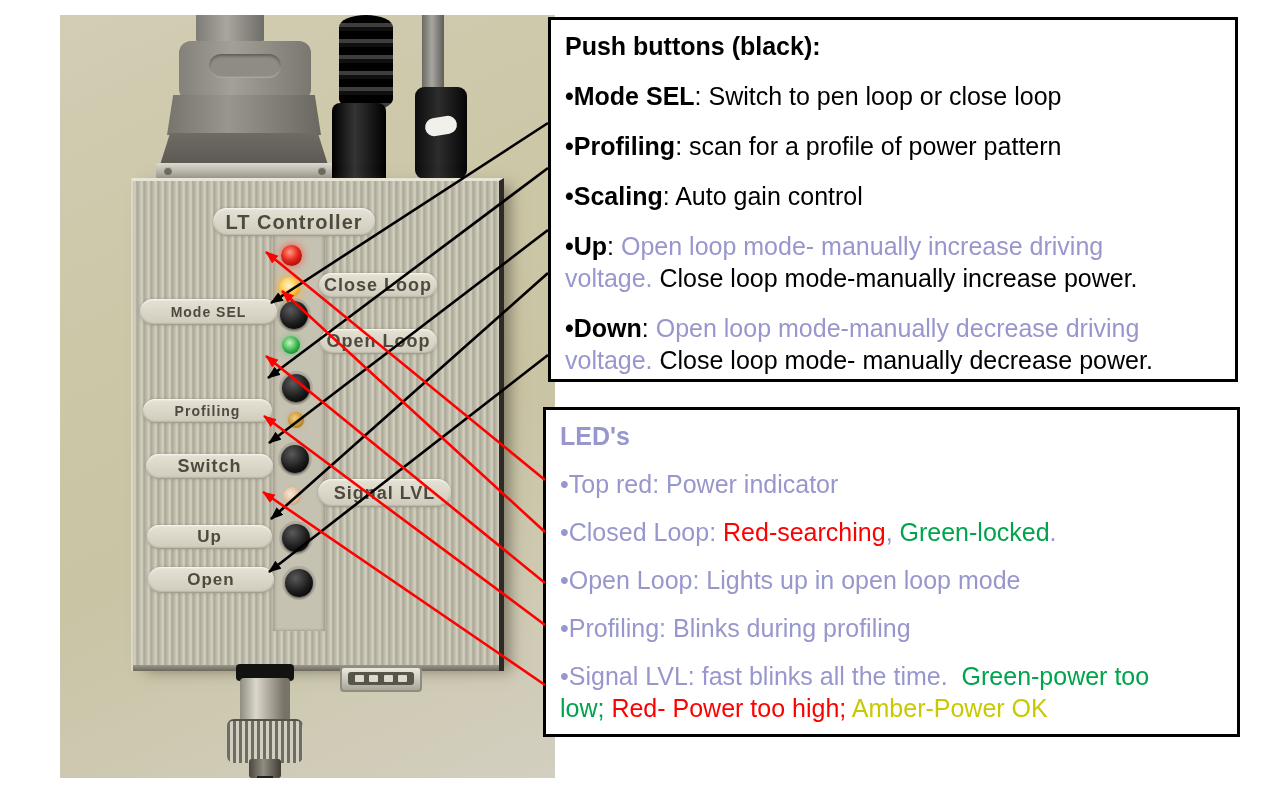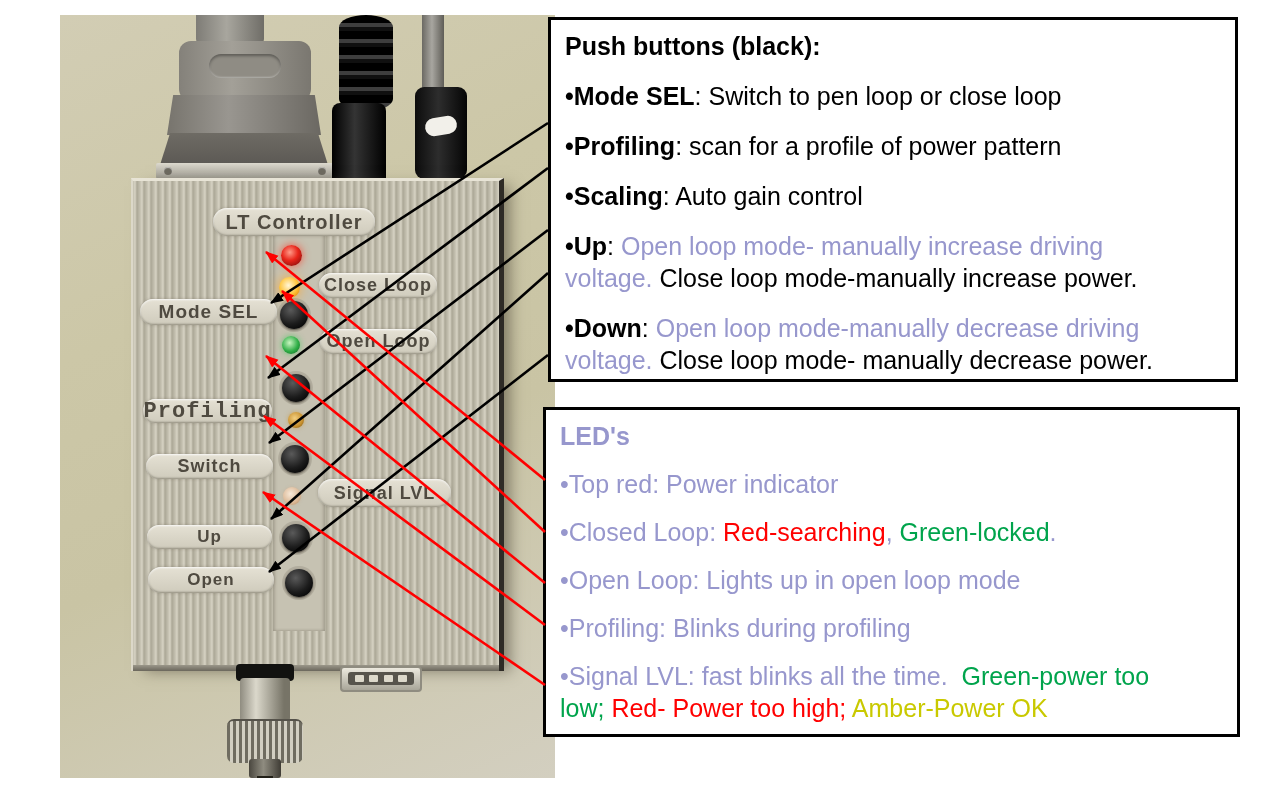--- a/index.html
+++ b/index.html
@@ -124,27 +124,27 @@
     <div class="device">
       <div class="smooth-col"></div>
     </div>
 
     <div class="plate" style="left:153px;top:193px;width:162px;height:28px;font-size:20px;">
         <span>LT Controller</span>
       </div>
     <div class="plate" style="left:259px;top:258px;width:118px;height:25px;font-size:18px;">
         <span>Close Loop</span>
       </div>
-    <div class="plate" style="left:80px;top:284px;width:137px;height:26px;font-size:19px;">
+    <div class="plate" style="left:80px;top:284px;width:137px;height:26px;font-size:14px;">
         <span>Mode SEL</span>
       </div>
     <div class="plate" style="left:260px;top:314px;width:117px;height:25px;font-size:18px;">
         <span>Open Loop</span>
       </div>
-    <div class="plate" style="left:83px;top:384px;width:129px;height:24px;font-size:22px;font-family:Liberation Mono, monospace;">
+    <div class="plate" style="left:83px;top:384px;width:129px;height:24px;font-size:14px;">
         <span>Profiling</span>
       </div>
     <div class="plate" style="left:86px;top:439px;width:127px;height:25px;font-size:18px;">
         <span>Switch</span>
       </div>
     <div class="plate" style="left:258px;top:464px;width:133px;height:28px;font-size:18px;">
         <span>Signal LVL</span>
       </div>
     <div class="plate" style="left:87px;top:510px;width:125px;height:24px;font-size:17px;">
         <span>Up</span>

